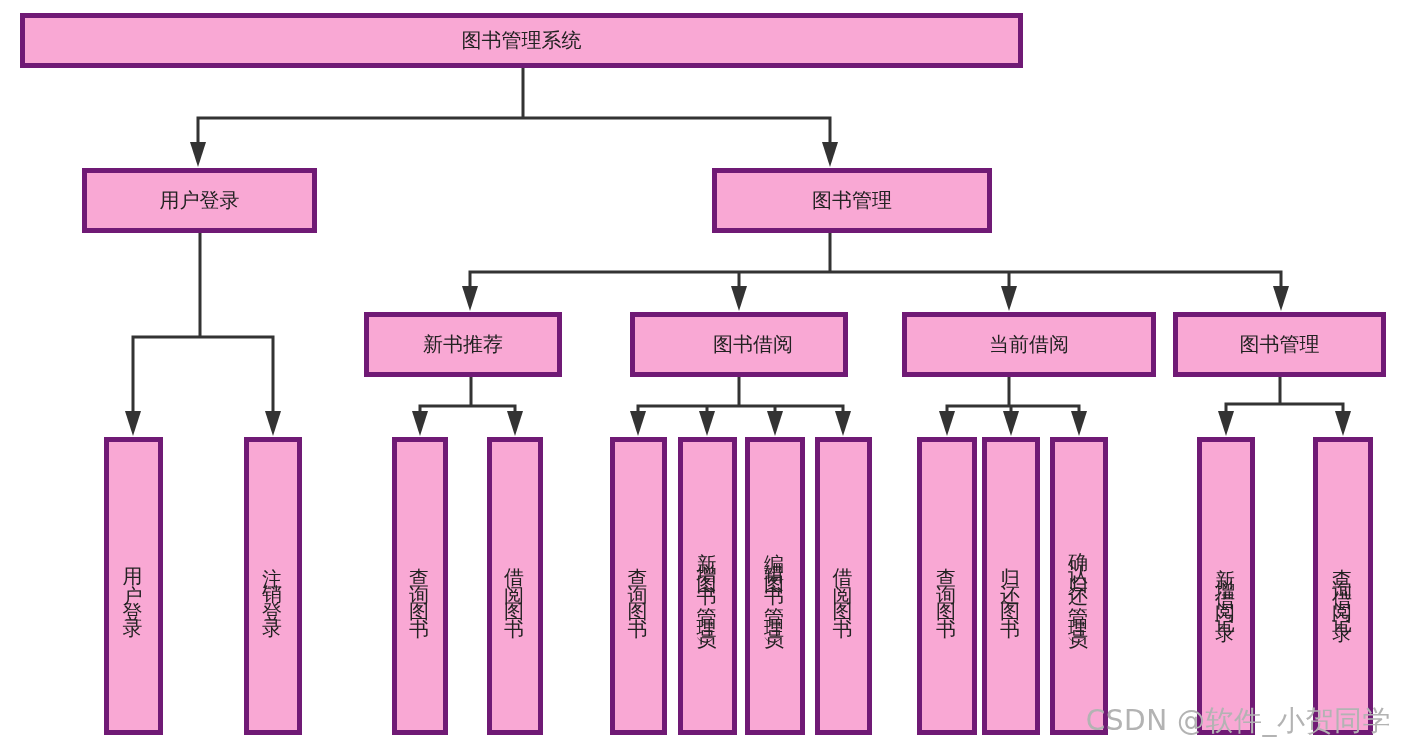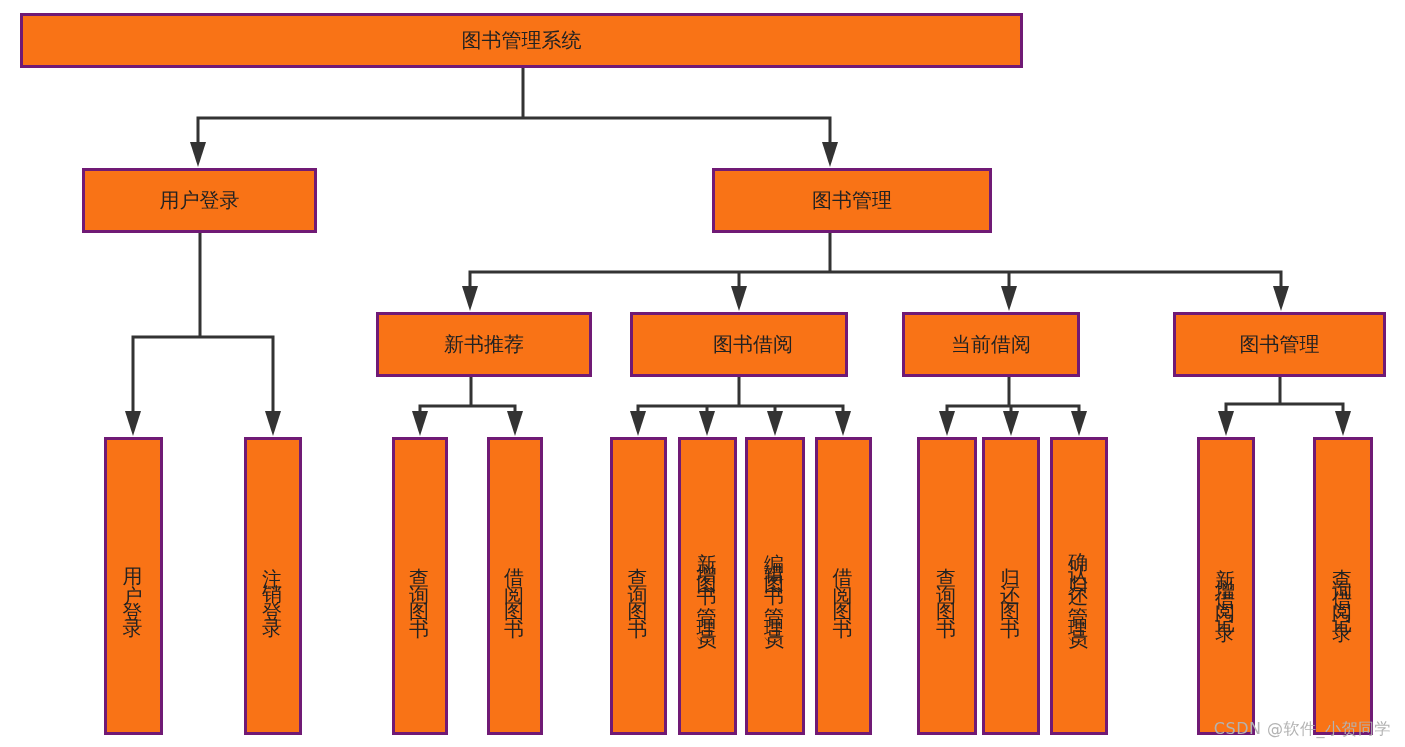--- a/index.html
+++ b/index.html
@@ -7,40 +7,40 @@
     position:relative;
     width:1405px; height:747px;
     background:#ffffff;
     overflow:hidden;
     font-family:"DejaVu Sans","Liberation Sans",sans-serif;
   }
   .connector-svg { position:absolute; left:0; top:0; width:1405px; height:747px; }
   .box {
     position:absolute;
     box-sizing:border-box;
-    background:#f97316;
-    border:3px solid #701a75;
+    background:#f9a8d4;
+    border:5px solid #701a75;
     display:flex;
     align-items:center;
     justify-content:center;
     font-size:20px;
     color:#222222;
     white-space:nowrap;
   }
   .vbox {
     writing-mode:vertical-rl;
     text-orientation:mixed;
     white-space:normal;
   }
   .ls-lg { letter-spacing:0.85em; }
   .ls-md { letter-spacing:0.55em; }
   .watermark {
     position:absolute;
     right:14px; bottom:7px;
-    font-size:16px;
+    font-size:28px;
     color:#b3b3b3;
     letter-spacing:0.5px;
   }
 </style>
 </head>
 <body>
 
 <div class="stage">
 
   <svg class="connector-svg" viewBox="0 0 1405 747" xmlns="http://www.w3.org/2000/svg" aria-hidden="true">
@@ -73,23 +73,23 @@
       <polygon points="1218,411 1234,411 1226,436"></polygon>
       <polygon points="1335,411 1351,411 1343,436"></polygon>
     </g>
   </svg>
 
   <div class="box" style="left:20px; top:13px; width:1003px; height:55px;">图书管理系统</div>
 
   <div class="box" style="left:82px; top:168px; width:235px; height:65px;">用户登录</div>
   <div class="box" style="left:712px; top:168px; width:280px; height:65px;">图书管理</div>
 
-  <div class="box" style="left:376px; top:312px; width:216px; height:65px;">新书推荐</div>
+  <div class="box" style="left:364px; top:312px; width:198px; height:65px;">新书推荐</div>
   <div class="box" style="left:630px; top:312px; width:218px; height:65px;padding-left:28px;">图书借阅</div>
-  <div class="box" style="left:902px; top:312px; width:178px; height:65px;">当前借阅</div>
+  <div class="box" style="left:902px; top:312px; width:254px; height:65px;">当前借阅</div>
   <div class="box" style="left:1173px; top:312px; width:213px; height:65px;">图书管理</div>
 
   <div class="box vbox ls-lg" style="left:104px; top:437px; width:59px; height:298px;">用户登录</div>
   <div class="box vbox ls-lg" style="left:244px; top:437px; width:58px; height:298px;">注销登录</div>
 
   <div class="box vbox ls-lg" style="left:392px; top:437px; width:56px; height:298px;">查询图书</div>
   <div class="box vbox ls-lg" style="left:487px; top:437px; width:56px; height:298px;">借阅图书</div>
 
   <div class="box vbox ls-lg" style="left:610px; top:437px; width:57px; height:298px;">查询图书</div>
   <div class="box vbox ls-md" style="left:678px; top:437px; width:59px; height:298px;">新增图书（管理员）</div>

